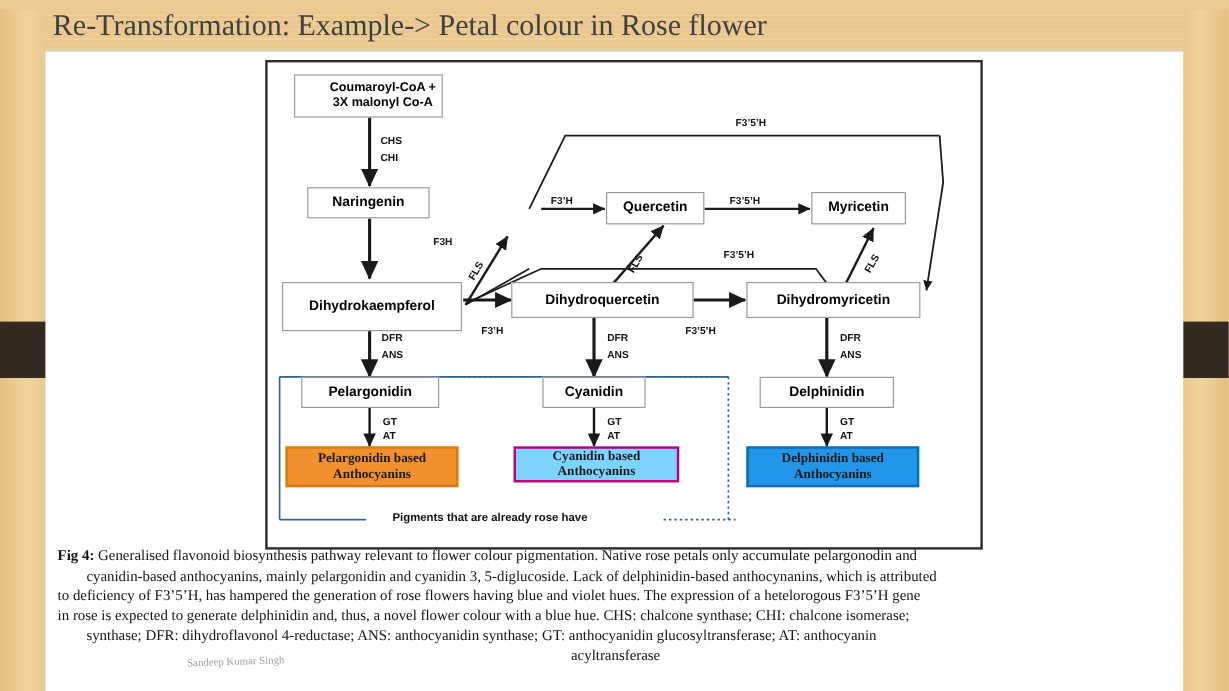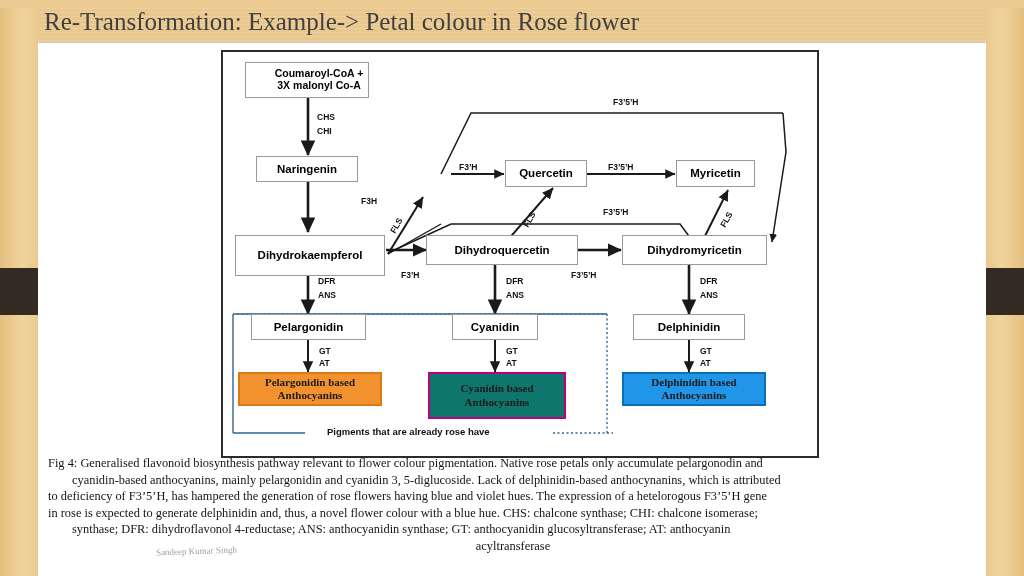--- a/index.html
+++ b/index.html
@@ -92,21 +92,21 @@
   
   .caption{
     position:absolute;left:10px;top:412px;width:930px;
     font-family:"Liberation Serif",serif;
     font-size:12.4px;color:#141414;line-height:1.33;
     text-align:justify;
   }
   .caption .l{display:block;white-space:nowrap;}
   .cap-c{text-align:center;}
   .cap-ind{padding-left:24px;}
-  .bold{font-weight:normal;margin-top:32px;}
+  .bold{font-weight:bold;margin-top:32px;}
 
   .watermark{
     position:absolute;left:118px;top:503px;
     font-family:"Liberation Serif",serif;
     font-size:9px;color:#7d7d86;opacity:.75;white-space:nowrap;
     transform:rotate(-2deg);
   }
 </style>
 </head>
 <body>
@@ -210,22 +210,22 @@
         <div class="node std" style="left:229px;top:262px;width:86px;height:26px;">Cyanidin</div>
 
         <div class="node std" style="left:410px;top:262px;width:112px;height:26px;">Delphinidin</div>
 
         <div class="cbox" style="left:15px;top:320px;width:144px;height:34px;flex-direction:column;
                     background:#f2922e;border:2px solid #d97b12;">
           <span>Pelargonidin based</span>
           <span>Anthocyanins</span>
         </div>
 
-        <div class="cbox" style="left:205px;top:320px;width:138px;height:47px;flex-direction:column;
-                    background:#0f766e;border:2px solid #c0007a;">
+        <div class="cbox" style="left:205px;top:320px;width:138px;height:30px;flex-direction:column;
+                    background:#7dd3fc;border:2px solid #c0007a;">
           <span>Cyanidin based</span>
           <span>Anthocyanins</span>
         </div>
 
         <div class="cbox" style="left:399px;top:320px;width:144px;height:34px;flex-direction:column;
                     background:#2196e8;border:2px solid #0b6fb8;">
           <span>Delphinidin based</span>
           <span>Anthocyanins</span>
         </div>
 

